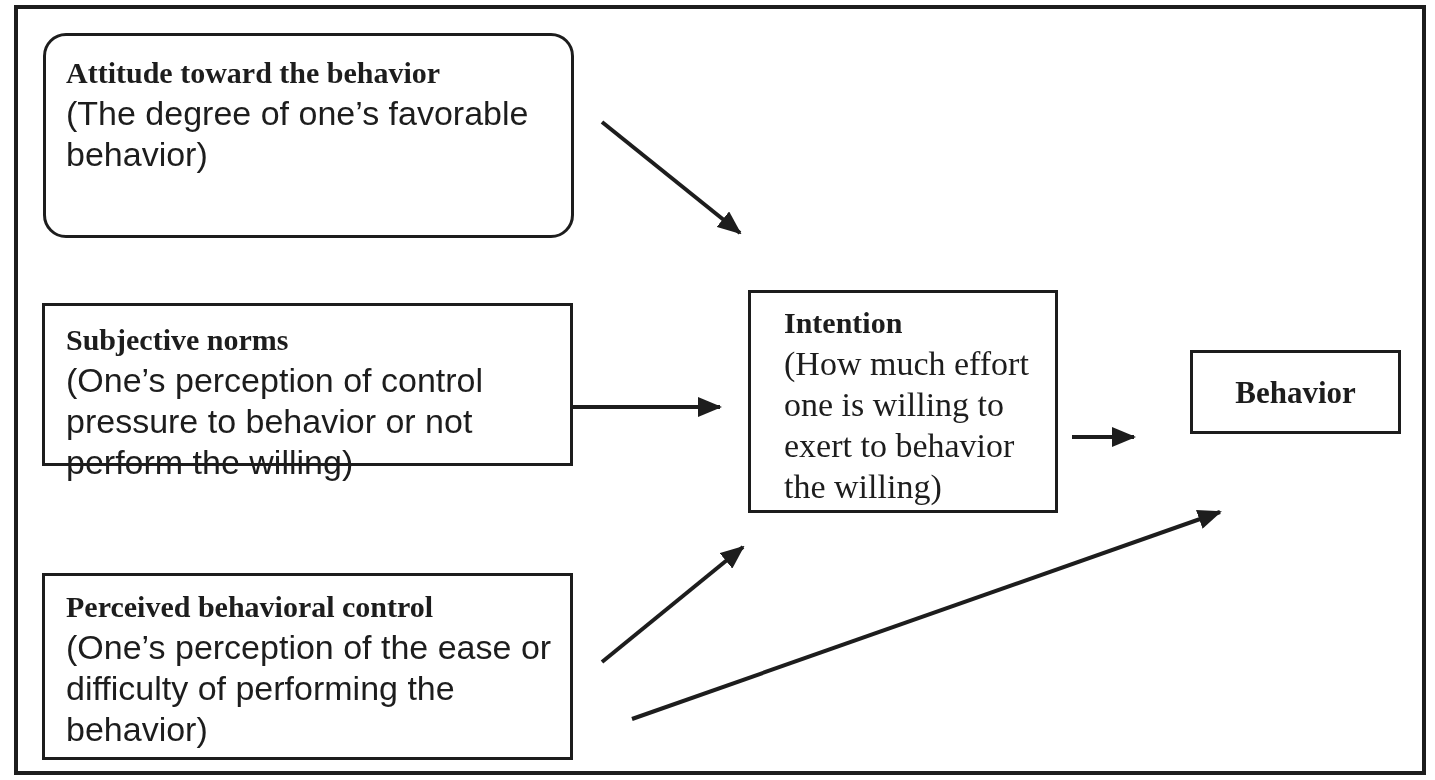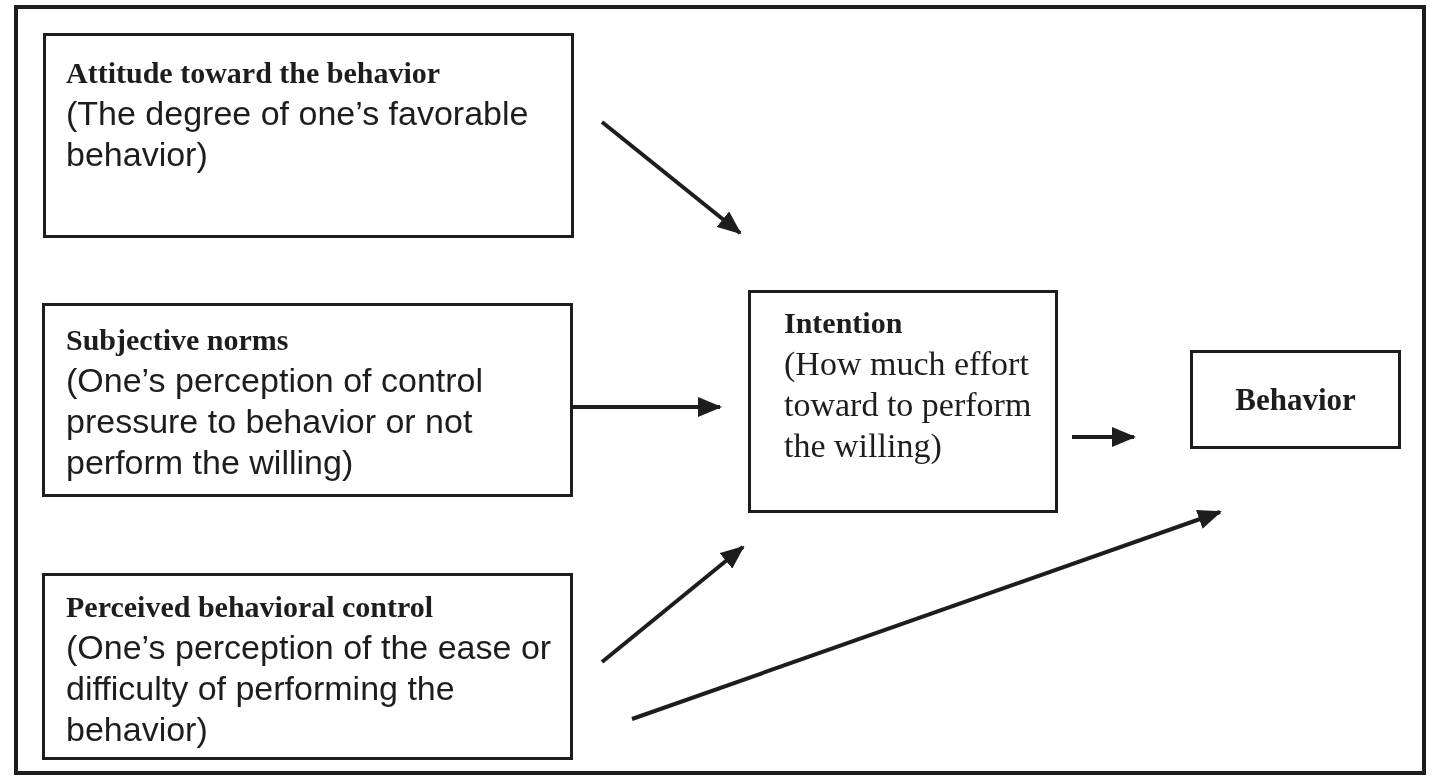--- a/index.html
+++ b/index.html
@@ -33,25 +33,25 @@
     white-space: nowrap;
   }
   .desc-line {
     font-size: 34px;
     line-height: 41px;
     white-space: nowrap;
   }
   .sans .desc-line { font-family: "Liberation Sans", sans-serif; }
   .serif .desc-line { font-family: Liberation Serif, serif; }
 
-  .node-attitude  { left: 43px;  top: 33px;  width: 531px; height: 205px; padding: 16px 0 0 20px; }
-  .node-subjective{ left: 42px;  top: 303px; width: 531px; height: 194px; padding: 13px 12px 0 21px; }
+  .node-attitude  { left: 43px;  top: 33px;  width: 531px; height: 205px; padding: 16px 0 0 20px; border-radius: 23px; }
+  .node-subjective{ left: 42px;  top: 303px; width: 531px; height: 163px; padding: 13px 12px 0 21px; }
   .node-perceived { left: 42px;  top: 573px; width: 531px; height: 187px; padding: 10px 0 0 21px; }
   .node-intention { left: 748px; top: 290px; width: 310px; height: 223px; padding: 9px 0 0 33px; }
-  .node-behavior  { left: 1190px; top: 350px; width: 211px; height: 99px;
+  .node-behavior  { left: 1190px; top: 350px; width: 211px; height: 84px;
                     display: flex; align-items: center; justify-content: center; }
   .node-behavior .node-title { font-size: 31px; }
 
   .arrows {
     position: absolute;
     left: 0; top: 0;
     pointer-events: none;
   }
 </style>
 </head>
@@ -77,21 +77,22 @@
   <div class="node sans node-perceived">
     <div class="node-title">Perceived behavioral control</div>
     <div class="desc-line">(One’s perception of the ease or</div>
     <div class="desc-line">difficulty of performing the</div>
     <div class="desc-line">behavior)</div>
   </div>
 
   <div class="node serif node-intention">
     <div class="node-title">Intention</div>
     <div class="desc-line">(How much effort</div>
-    <div class="desc-line">toward to perform</div>
+    <div class="desc-line">one is willing to</div>
+    <div class="desc-line">exert to behavior</div>
     <div class="desc-line">the willing)</div>
   </div>
 
   <div class="node node-behavior">
     <div class="node-title">Behavior</div>
   </div>
 
   <svg class="arrows" width="1435" height="780" viewBox="0 0 1435 780" xmlns="http://www.w3.org/2000/svg">
     <defs>
       <marker id="ah" viewBox="0 0 24 20" markerWidth="24" markerHeight="20" refX="22" refY="10" orient="auto" markerUnits="userSpaceOnUse">

